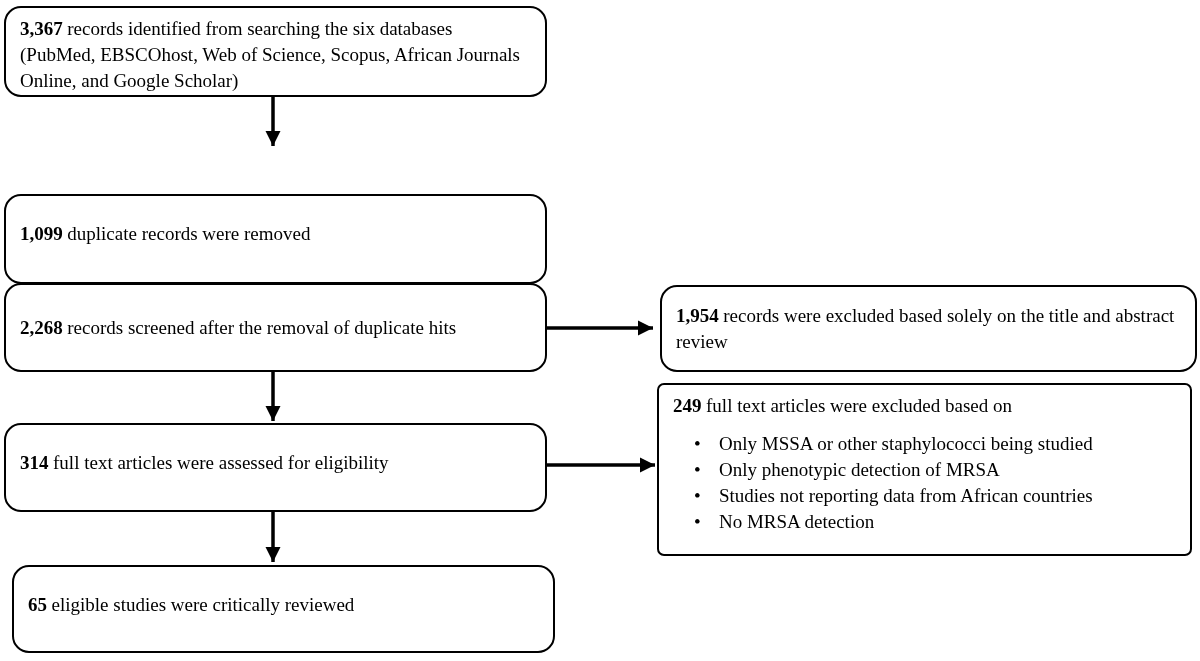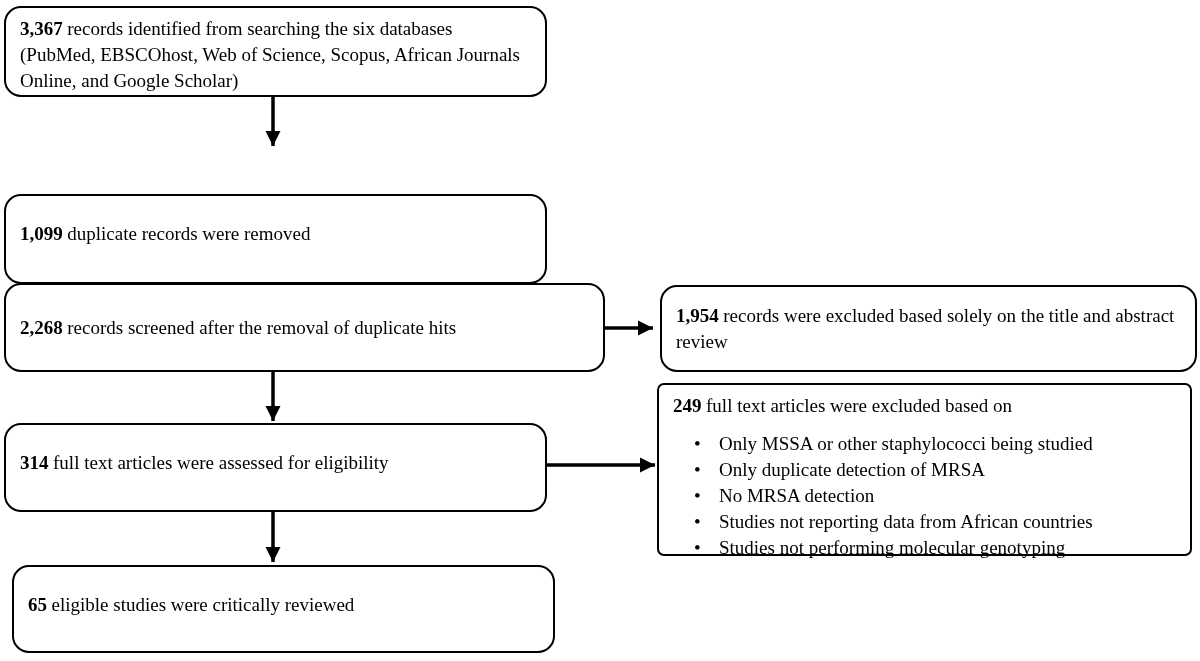--- a/index.html
+++ b/index.html
@@ -55,21 +55,21 @@
     position: absolute;
     left: 0;
     top: 0;
     width: 1200px;
     height: 661px;
     pointer-events: none;
   }
   
   #box-identified   { left: 4px;   top: 6px;   width: 543px; height: 91px;  }
   #box-duplicates   { left: 4px;   top: 148px; width: 543px; height: 90px;  padding-bottom: 18px; margin-top: 46px; }
-  #box-screened     { left: 4px;   top: 283px; width: 601px; height: 89px;  }
+  #box-screened     { left: 4px;   top: 283px; width: 543px; height: 89px;  }
   #box-fulltext     { left: 4px;   top: 423px; width: 543px; height: 89px;  padding-bottom: 17px; }
   #box-eligible     { left: 12px;   top: 565px; width: 543px; height: 88px;  padding-bottom: 16px; }
   #box-excluded-title    { left: 660px; top: 285px; width: 537px; height: 87px; }
   #box-excluded-fulltext { left: 657px; top: 383px; width: 535px; height: 173px; border-radius: 7px; }
 </style>
 </head>
 <body>
 
 <div class="canvas">
 
@@ -108,20 +108,19 @@
   </div>
 
   <div class="box vcenter" id="box-excluded-title">
     <p><b class="num">1,954</b><span>records were excluded based solely on the title and abstract review</span></p>
   </div>
 
   <div class="box" id="box-excluded-fulltext">
     <p><b class="num">249</b><span>full text articles were excluded based on</span></p>
     <ul class="bullets">
       <li>Only MSSA or other staphylococci being studied</li>
-      <li>Only duplicate detection of MRSA</li>
+      <li>Only phenotypic detection of MRSA</li>
+      <li>Studies not reporting data from African countries</li>
       <li>No MRSA detection</li>
-      <li>Studies not reporting data from African countries</li>
-      <li>Studies not performing molecular genotyping</li>
     </ul>
   </div>
 
 </div>
 
 </body></html>

